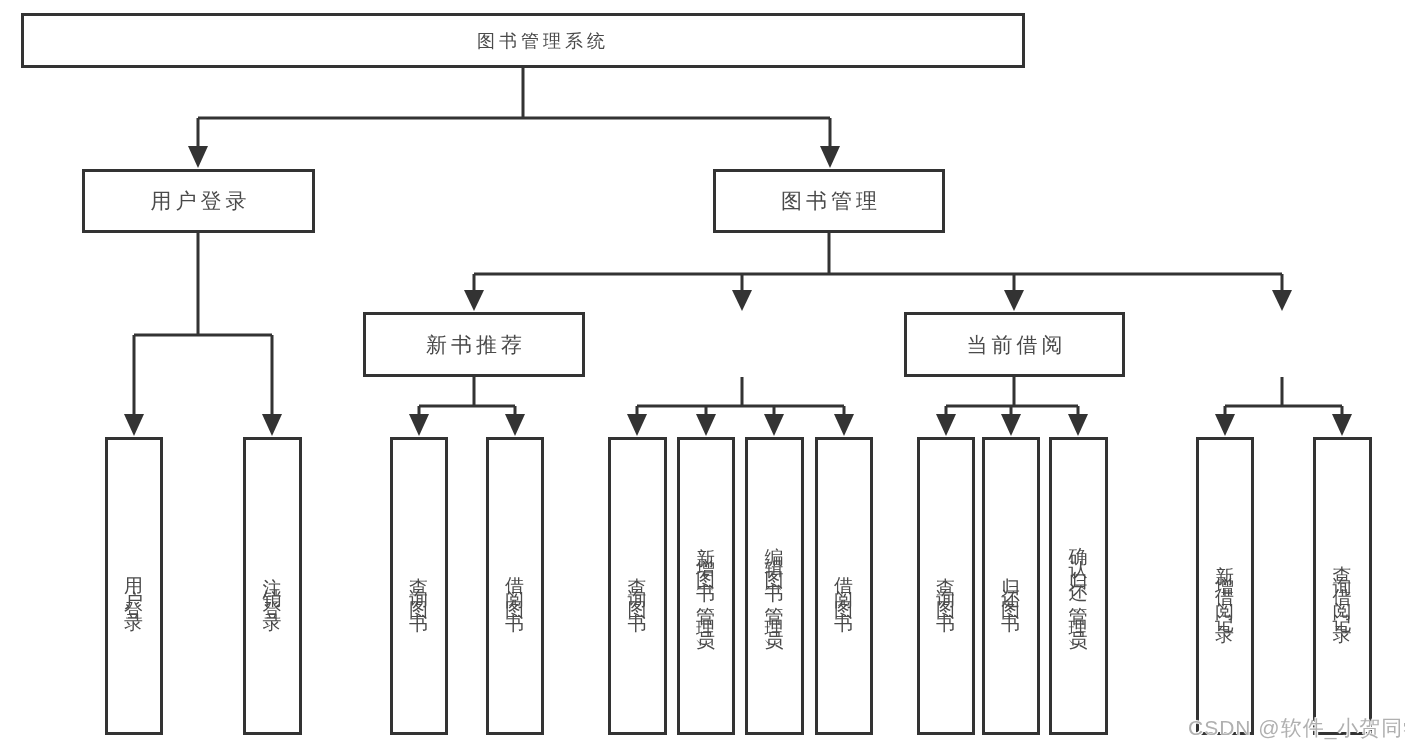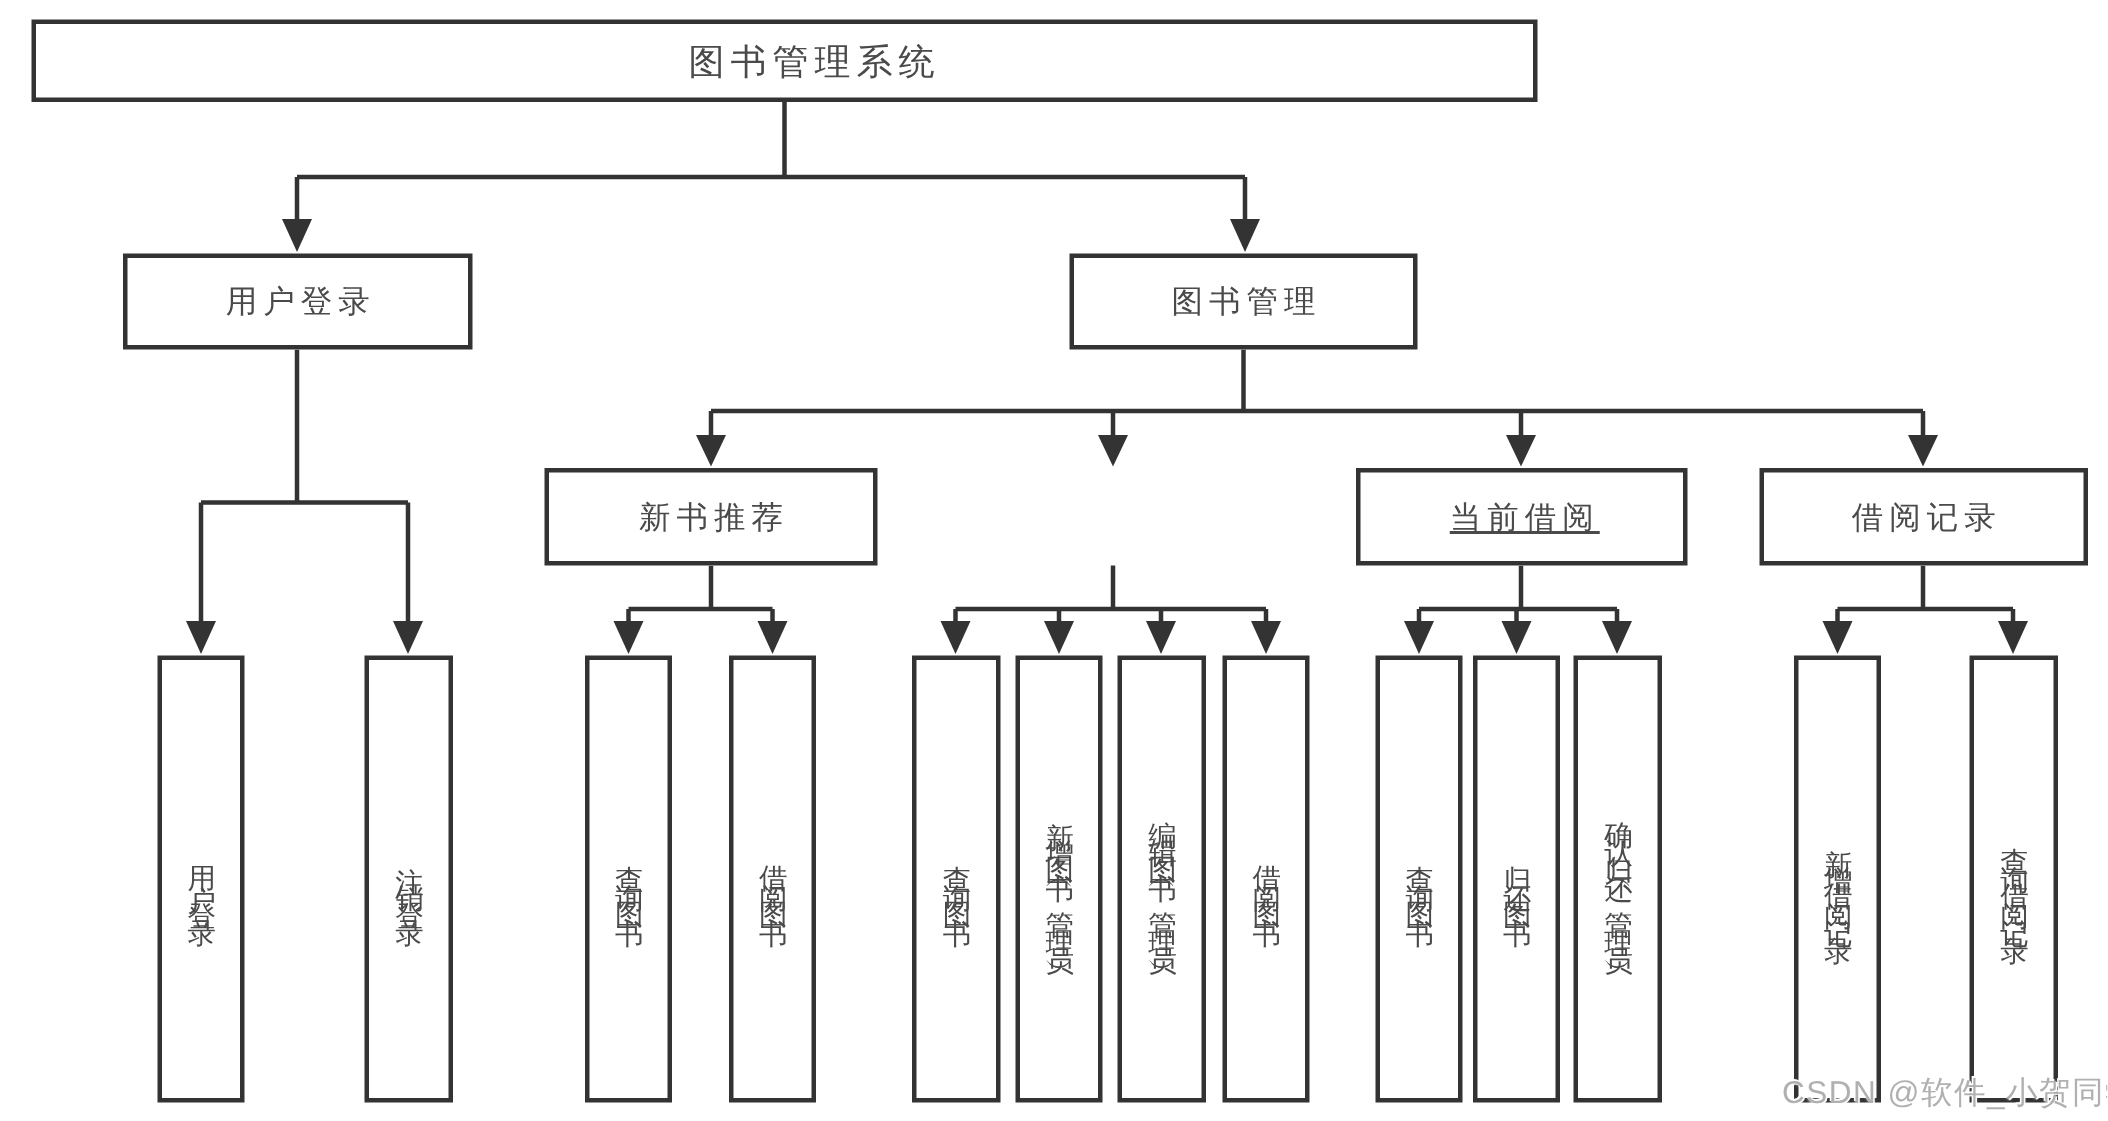--- a/index.html
+++ b/index.html
@@ -32,21 +32,21 @@
     color: #4a4a4a;
     z-index: 2;
   }
   .h {
     font-size: 21px;
     letter-spacing: 4px;
     text-indent: 4px; 
     white-space: nowrap;
   }
   .lg {
-    font-size: 24px;
+    font-size: 18px;
     padding-left: 36px;
   }
   .v {
     writing-mode: vertical-rl;
     font-size: 19px;
     letter-spacing: 12px;
     line-height: 1;
   }
   #watermark {
     position: absolute;
@@ -101,22 +101,21 @@
       <polygon points="1332,414 1352,414 1342,436"></polygon>
     </g>
   </svg>
 
   <div class="box h lg" style="left:21px; top:13px; width:1004px; height:55px;">图书管理系统</div>
 
   <div class="box h" style="left:82px; top:169px; width:233px; height:64px;">用户登录</div>
   <div class="box h" style="left:363px; top:312px; width:222px; height:65px;">新书推荐</div>
 
   <div class="box h" style="left:713px; top:169px; width:232px; height:64px;">图书管理</div>
-  <div class="box h" style="left:904px; top:312px; width:221px; height:65px;text-decoration:underline;">当前借阅</div>
-  <div class="box h" style="left:1173px; top:312px; width:219px; height:65px;">借阅记录</div>
+  <div class="box h" style="left:904px; top:312px; width:221px; height:65px;">当前借阅</div>
 
   <div class="box v" style="left:105px; top:437px; width:58px; height:298px;">用户登录</div>
   <div class="box v" style="left:243px; top:437px; width:59px; height:298px;">注销登录</div>
 
   <div class="box v" style="left:390px; top:437px; width:58px; height:298px;">查询图书</div>
   <div class="box v" style="left:486px; top:437px; width:58px; height:298px;">借阅图书</div>
 
   <div class="box v" style="left:608px; top:437px; width:59px; height:298px;">查询图书</div>
   <div class="box v" style="left:677px; top:437px; width:58px; height:298px;">新增图书（管理员）</div>
   <div class="box v" style="left:745px; top:437px; width:59px; height:298px;">编辑图书（管理员）</div>

